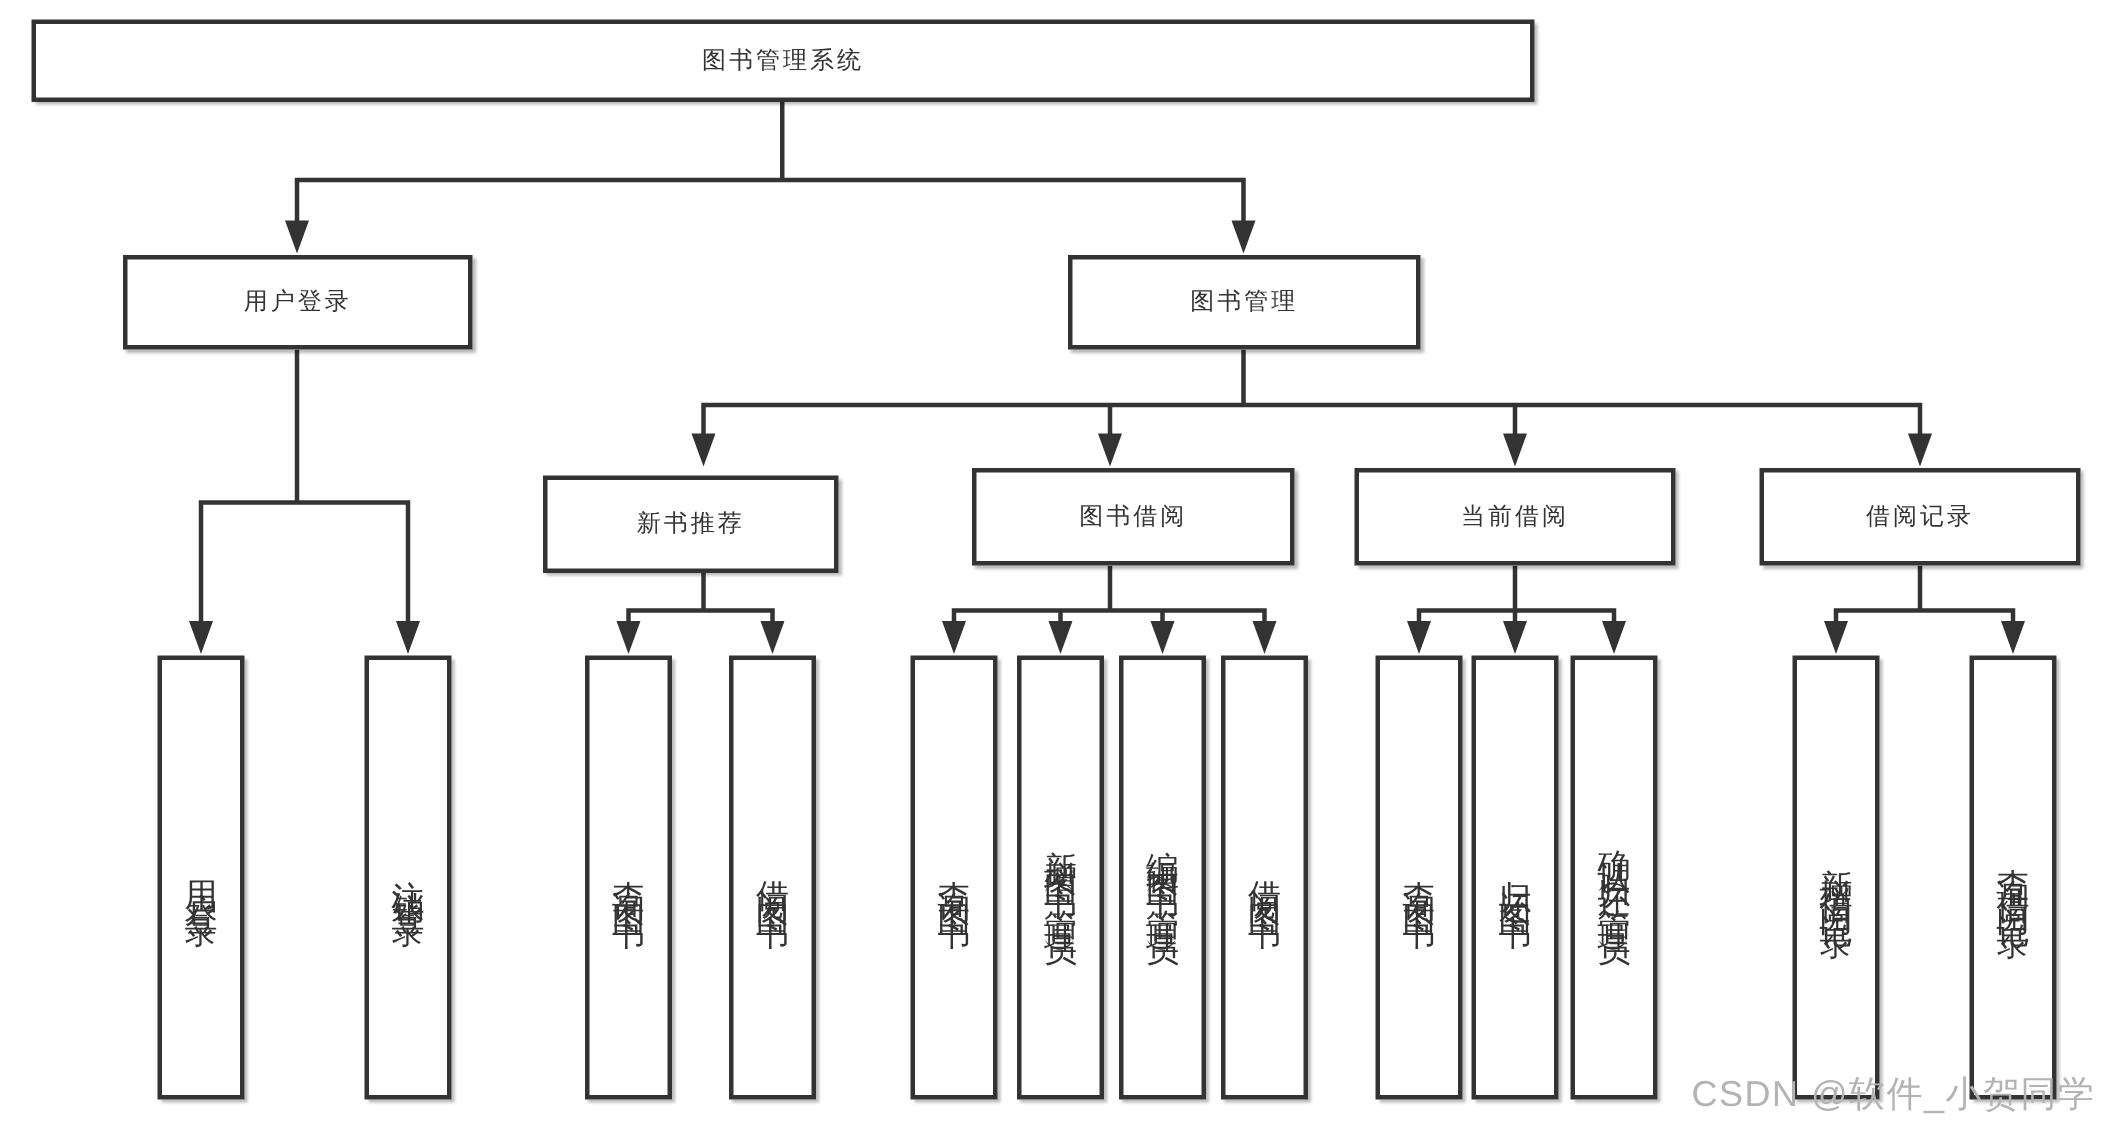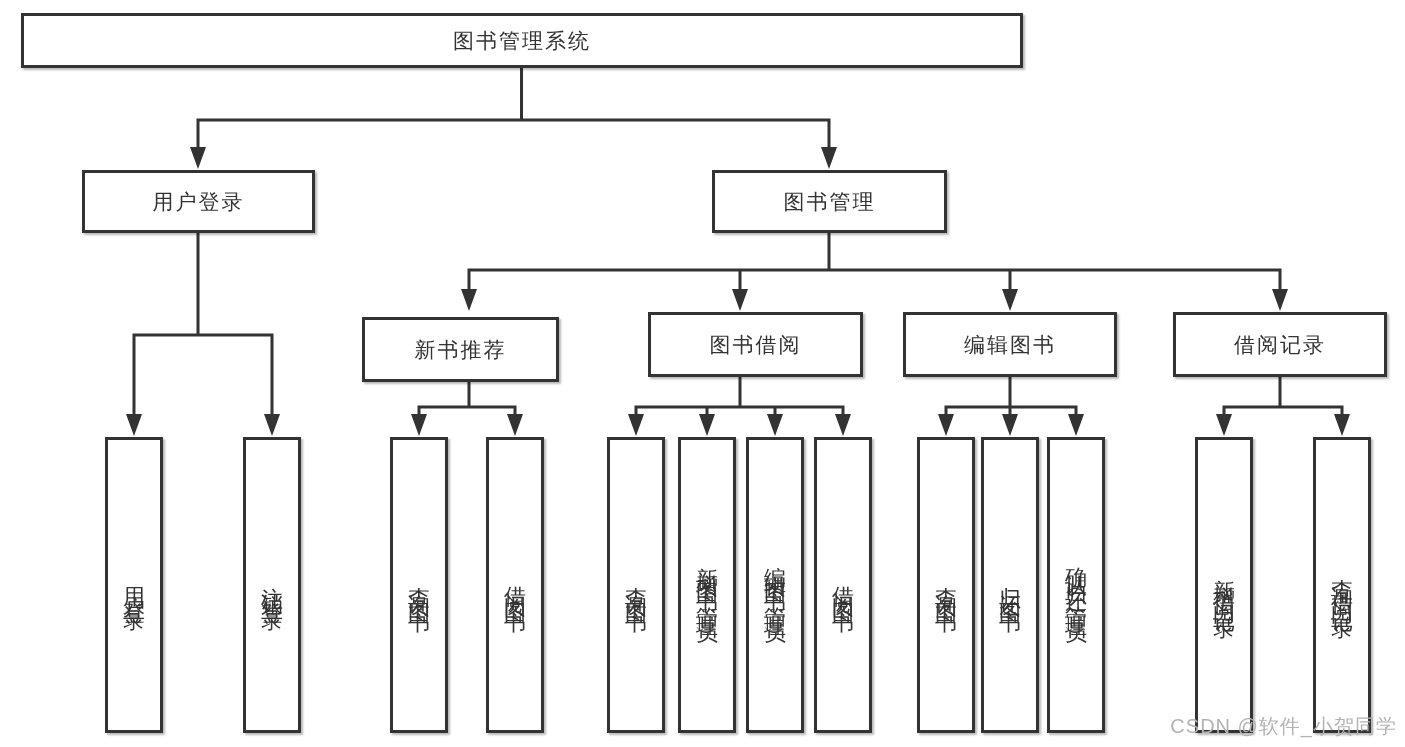--- a/index.html
+++ b/index.html
@@ -18,21 +18,21 @@
     overflow:hidden;
   }
   .node{
     position:absolute;
     box-sizing:border-box;
     background:#fff;
     border:3px solid var(--border);
     box-shadow:2px 2px 2px rgba(0,0,0,0.28);
     display:flex;align-items:center;justify-content:center;
     color:var(--text);
-    font-size:21px;
+    font-size:16px;
     letter-spacing:2px;
     white-space:nowrap;
     z-index:2;
   }
   .leaf{
     font-size:22px;
     letter-spacing:0;
   }
   .leaf .vtext{
     writing-mode:vertical-rl;
@@ -60,21 +60,21 @@
   .l-12{left:1195px;} .l-13{left:1313px;}
 
   svg.wires{position:absolute;left:0;top:0;z-index:1;}
   svg.wires path.w{stroke:var(--line);stroke-width:3;fill:none;}
   svg.wires path.a{fill:var(--line);stroke:none;}
 
   .watermark{
     position:absolute;
     right:8px;top:713px;
     color:var(--watermark);
-    font-size:20px;
+    font-size:24px;
     letter-spacing:1px;
     z-index:5;
     white-space:nowrap;
   }
 </style>
 </head>
 <body>
 
 <div id="canvas">
 
@@ -113,21 +113,21 @@
     <span>图书管理</span>
   </div>
 
   <div class="node n-new-book">
     <span>新书推荐</span>
   </div>
   <div class="node n-borrow">
     <span>图书借阅</span>
   </div>
   <div class="node n-current">
-    <span>编辑图书</span>
+    <span>当前借阅</span>
   </div>
   <div class="node n-record">
     <span>借阅记录</span>
   </div>
 
   <div class="node leaf l-1">
     <span class="vtext">用户登录</span>
   </div>
   <div class="node leaf l-2">
     <span class="vtext">注销登录</span>

